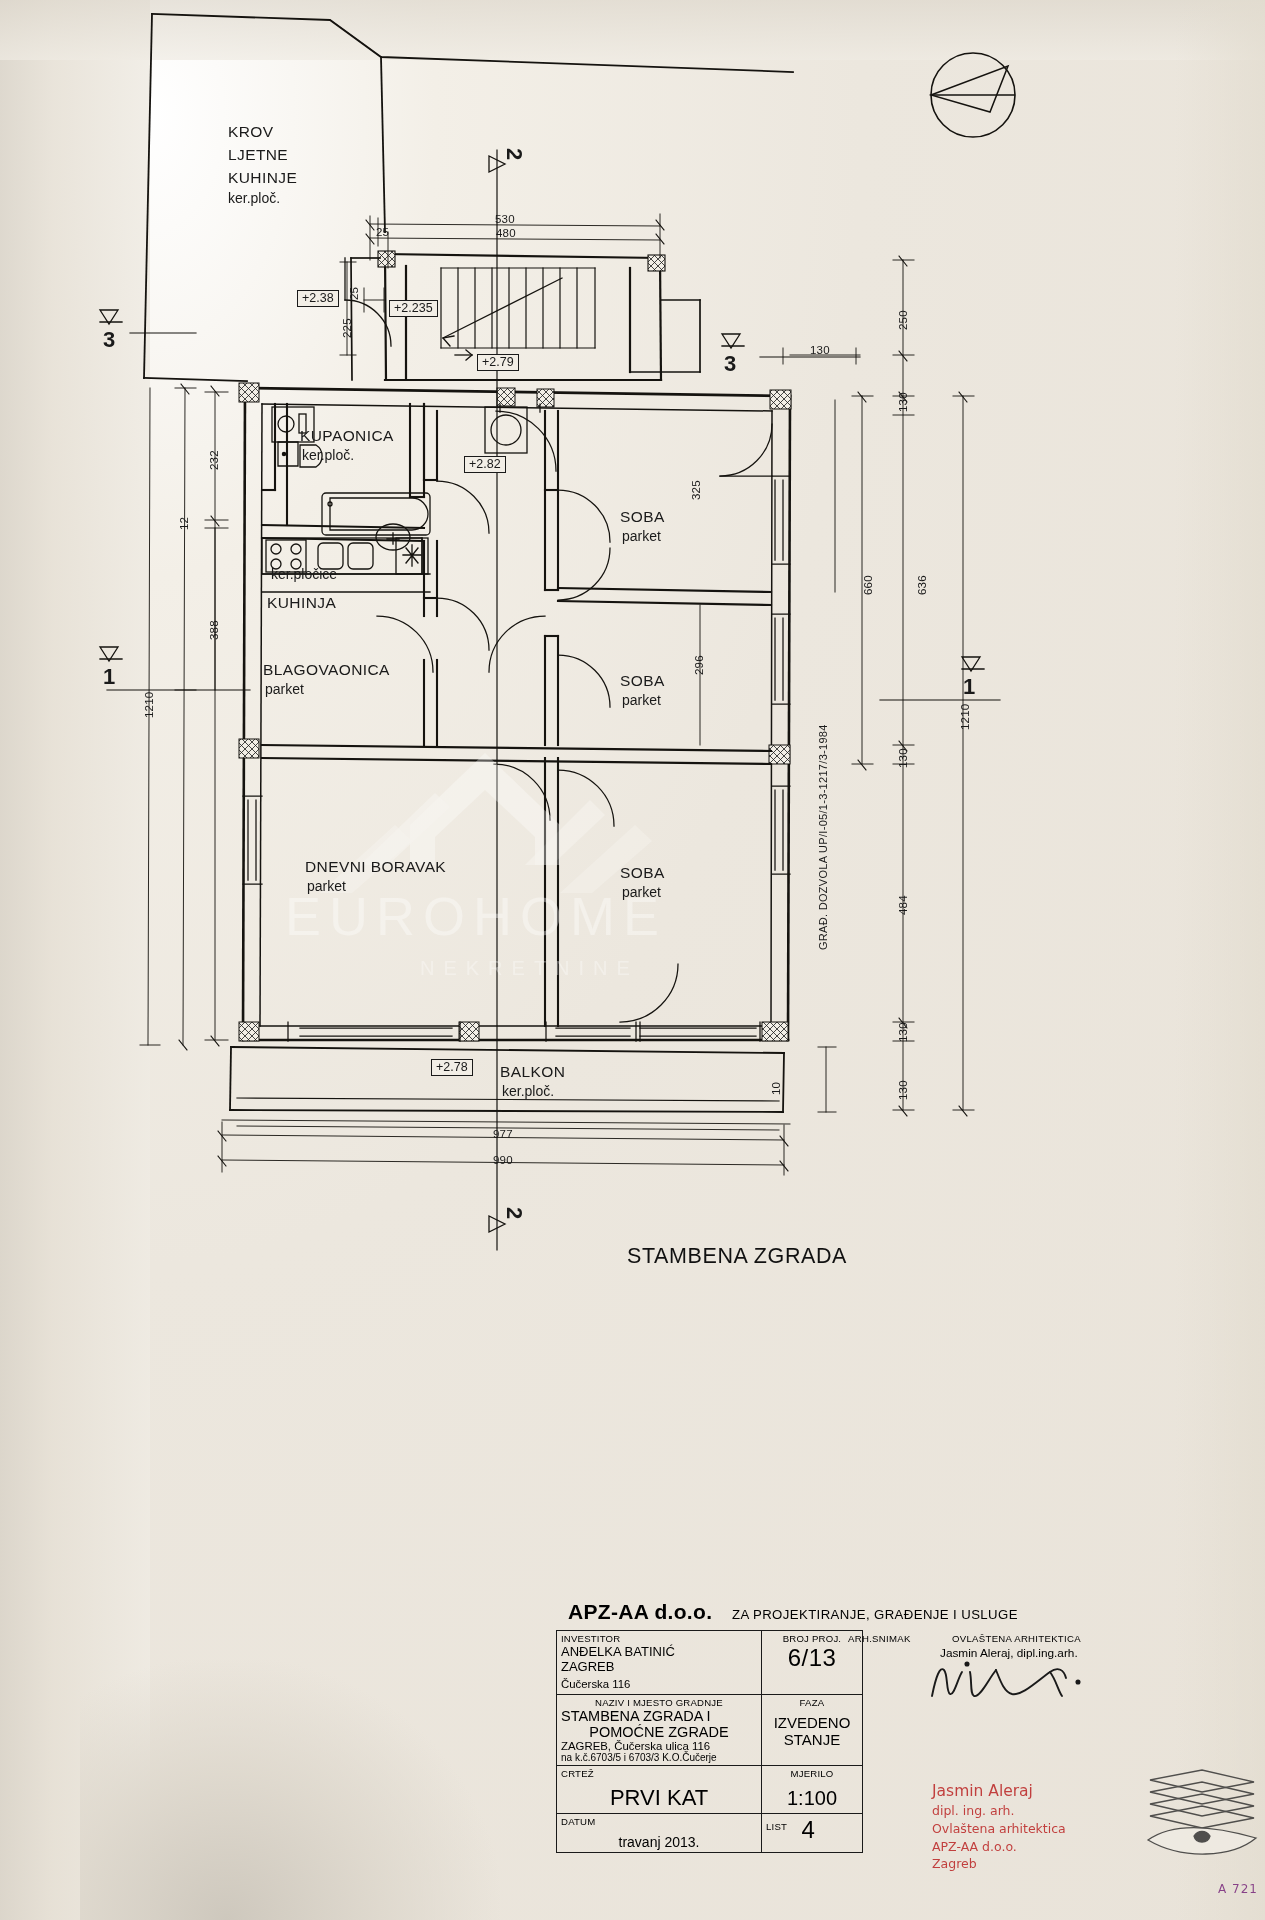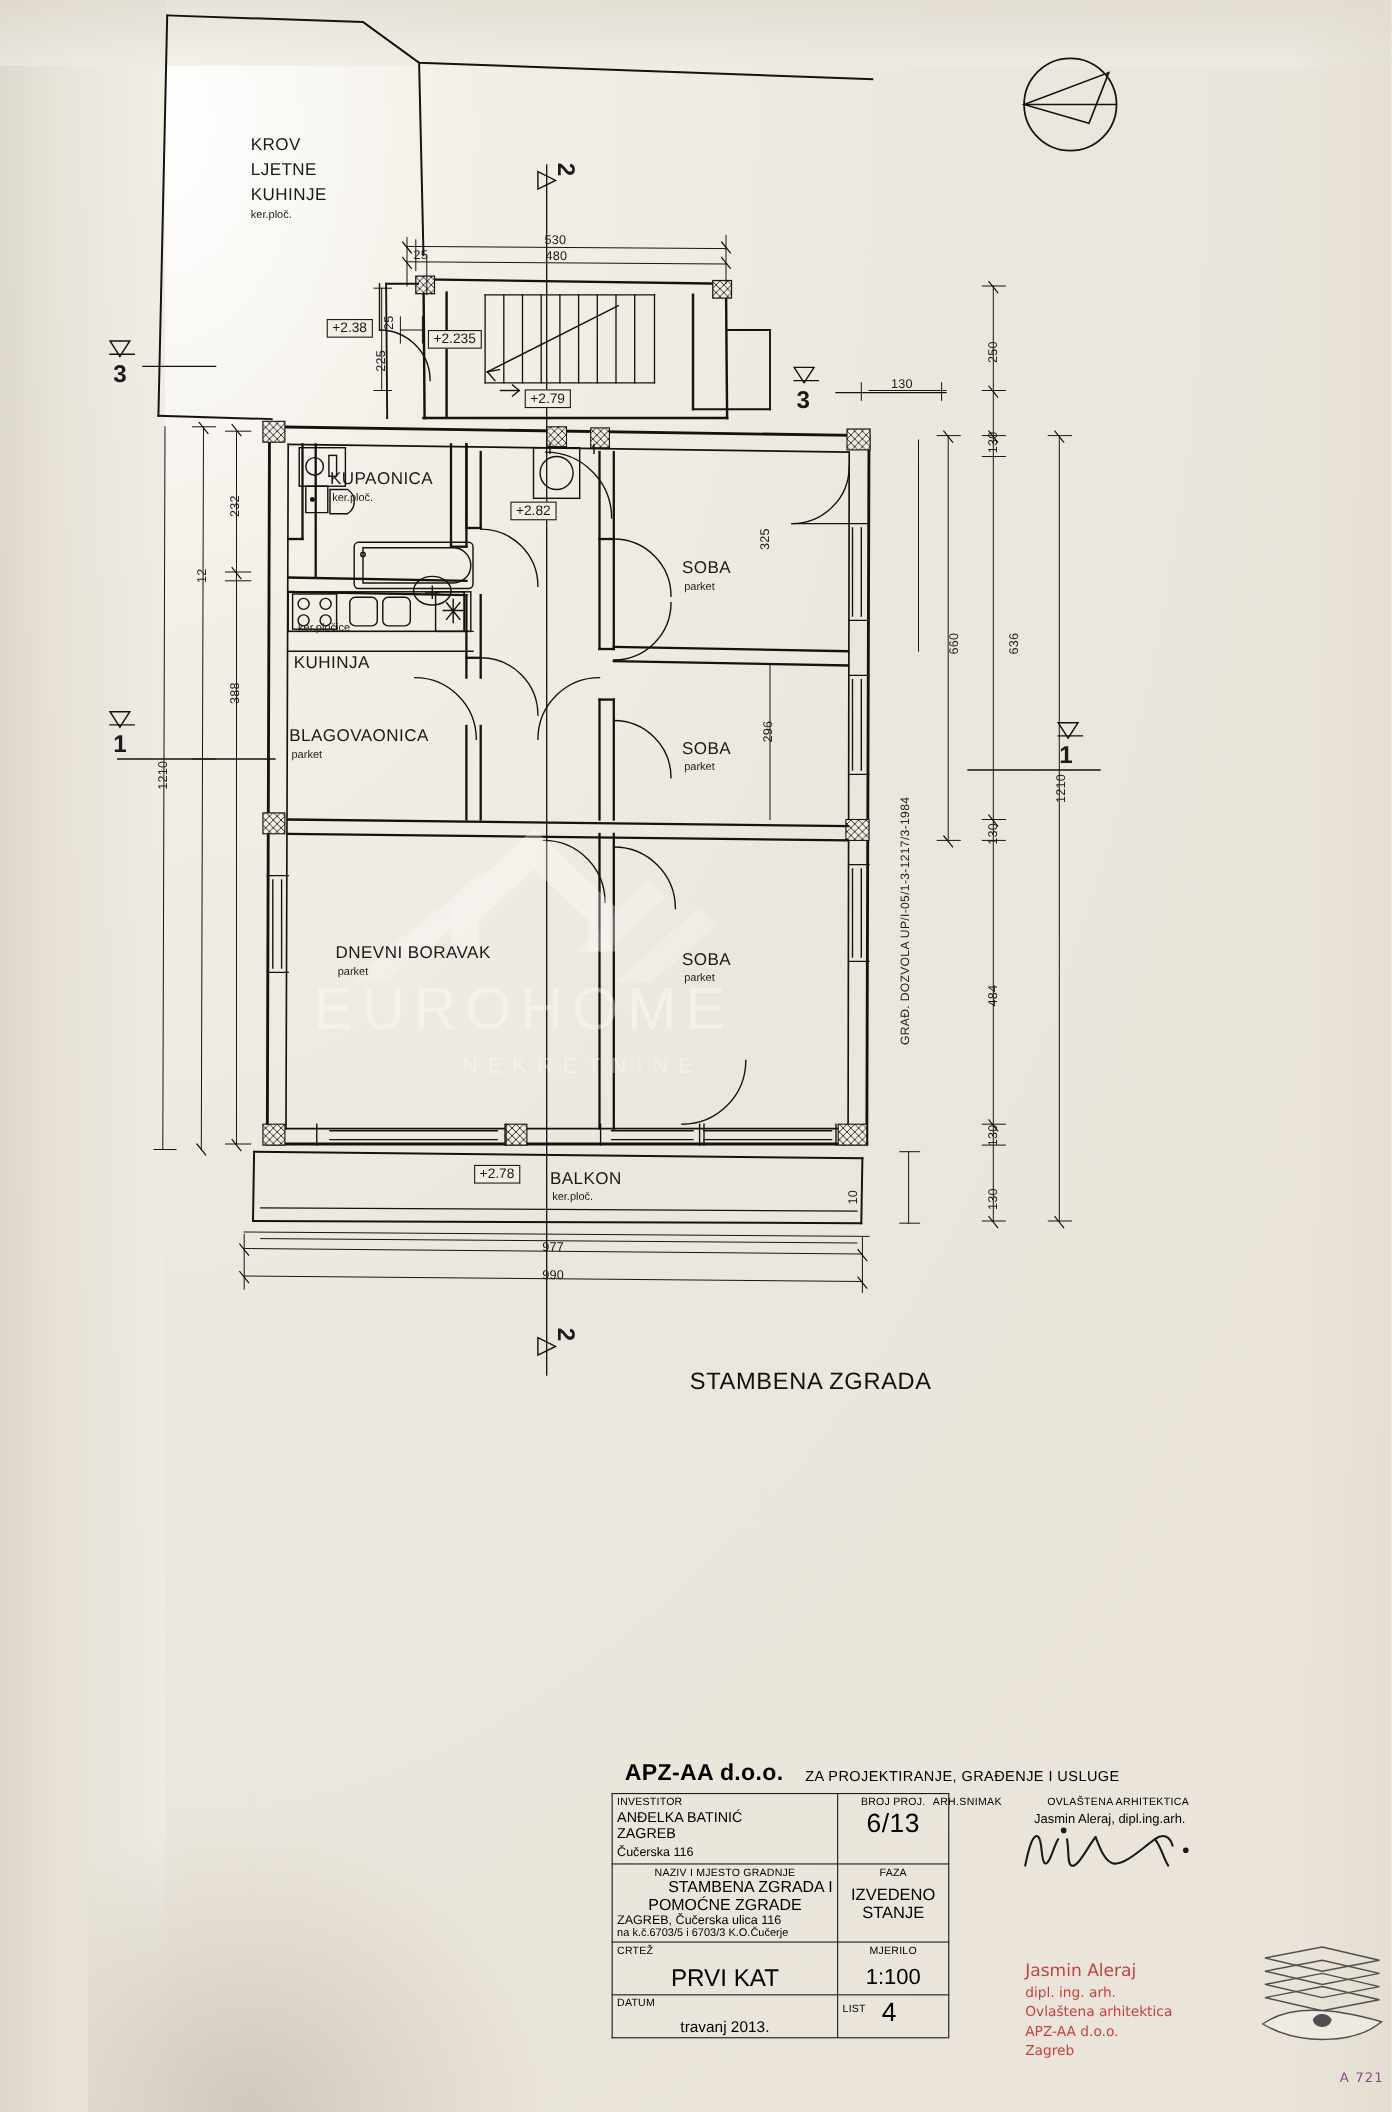--- a/index.html
+++ b/index.html
@@ -35,21 +35,21 @@
   #shadow-right{
     position:absolute;right:0;top:0;width:90px;height:1920px;
     background:linear-gradient(to left, #e2dccf 0%, rgba(239,235,227,0) 100%);
     opacity:.7;
   }
 
   svg#plan{position:absolute;left:0;top:0;width:1265px;height:1920px;}
 
   .lbl{position:absolute;color:#1a1a1a;white-space:nowrap;}
   .room-name{font-size:15.5px;letter-spacing:.4px;}
-  .room-sub{font-size:10px;}
+  .room-sub{font-size:14px;}
   .dim{font-size:11.5px;letter-spacing:.2px;}
   .dimv{font-size:11.5px;transform-origin:0 0;transform:rotate(-90deg);}
   .mark{font-size:22px;font-weight:bold;}
   .elev{
     font-size:12.5px;border:1.3px solid #1a1a1a;background:#f2eee6;
     padding:1px 4px 1px 4px;line-height:1.05;
   }
 
   
   #titleblock{position:absolute;left:556px;top:1600px;width:710px;height:300px;}
@@ -543,21 +543,21 @@
       </td>
       <td class="colB">
         <span class="tb-cap" style="text-align:center">BROJ PROJ.</span>
         <span class="tb-num">6/13</span>
       </td>
       <td class="colC" rowspan="4"></td>
     </tr>
     <tr>
       <td class="colA">
         <span class="tb-cap" style="text-align:center;display:block">NAZIV I MJESTO GRADNJE</span>
-        <span style="display:block;text-align:right;font-size:14.5px">STAMBENA ZGRADA I</span>
+        <span style="display:block;text-align:left;font-size:14.5px">STAMBENA ZGRADA I</span>
         <span style="display:block;text-align:center;font-size:14.5px">POMOĆNE ZGRADE</span>
         <span class="tb-sm" style="display:block">ZAGREB, Čučerska ulica 116</span>
         <span class="tb-xs" style="display:block">na k.č.6703/5 i 6703/3 K.O.Čučerje</span>
       </td>
       <td class="colB">
         <span class="tb-cap">FAZA</span>
         <span style="display:block;font-size:15px;margin-top:6px">IZVEDENO</span>
         <span style="display:block;font-size:15px">STANJE</span>
       </td>
     </tr>

